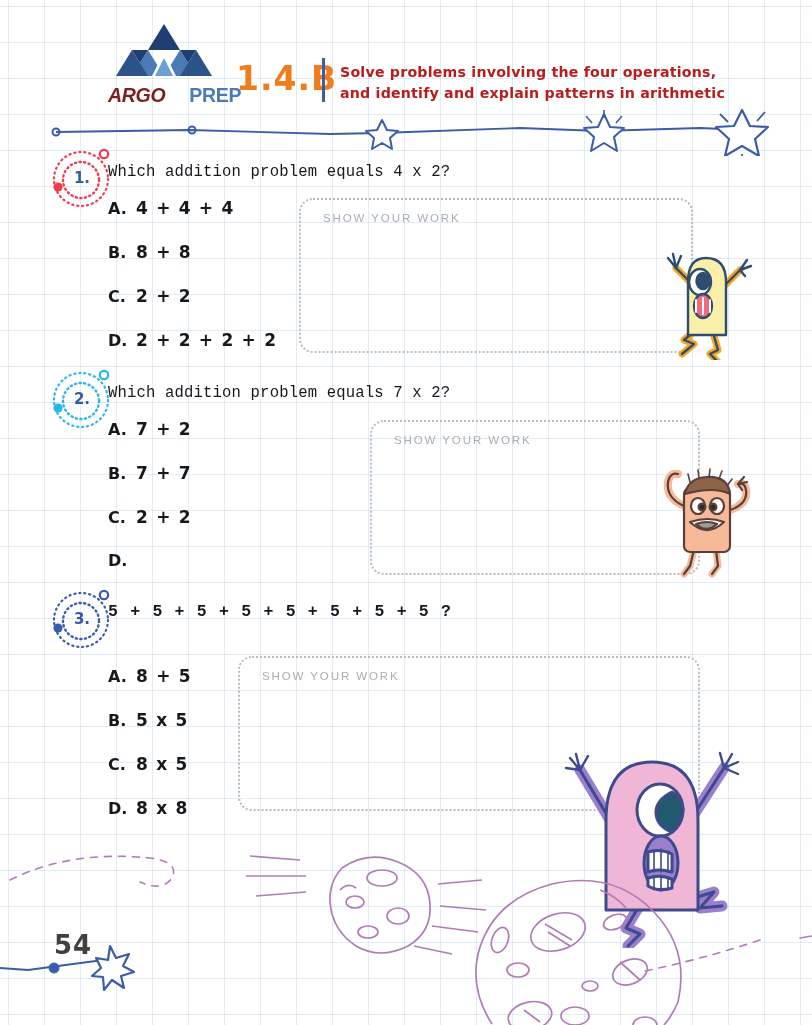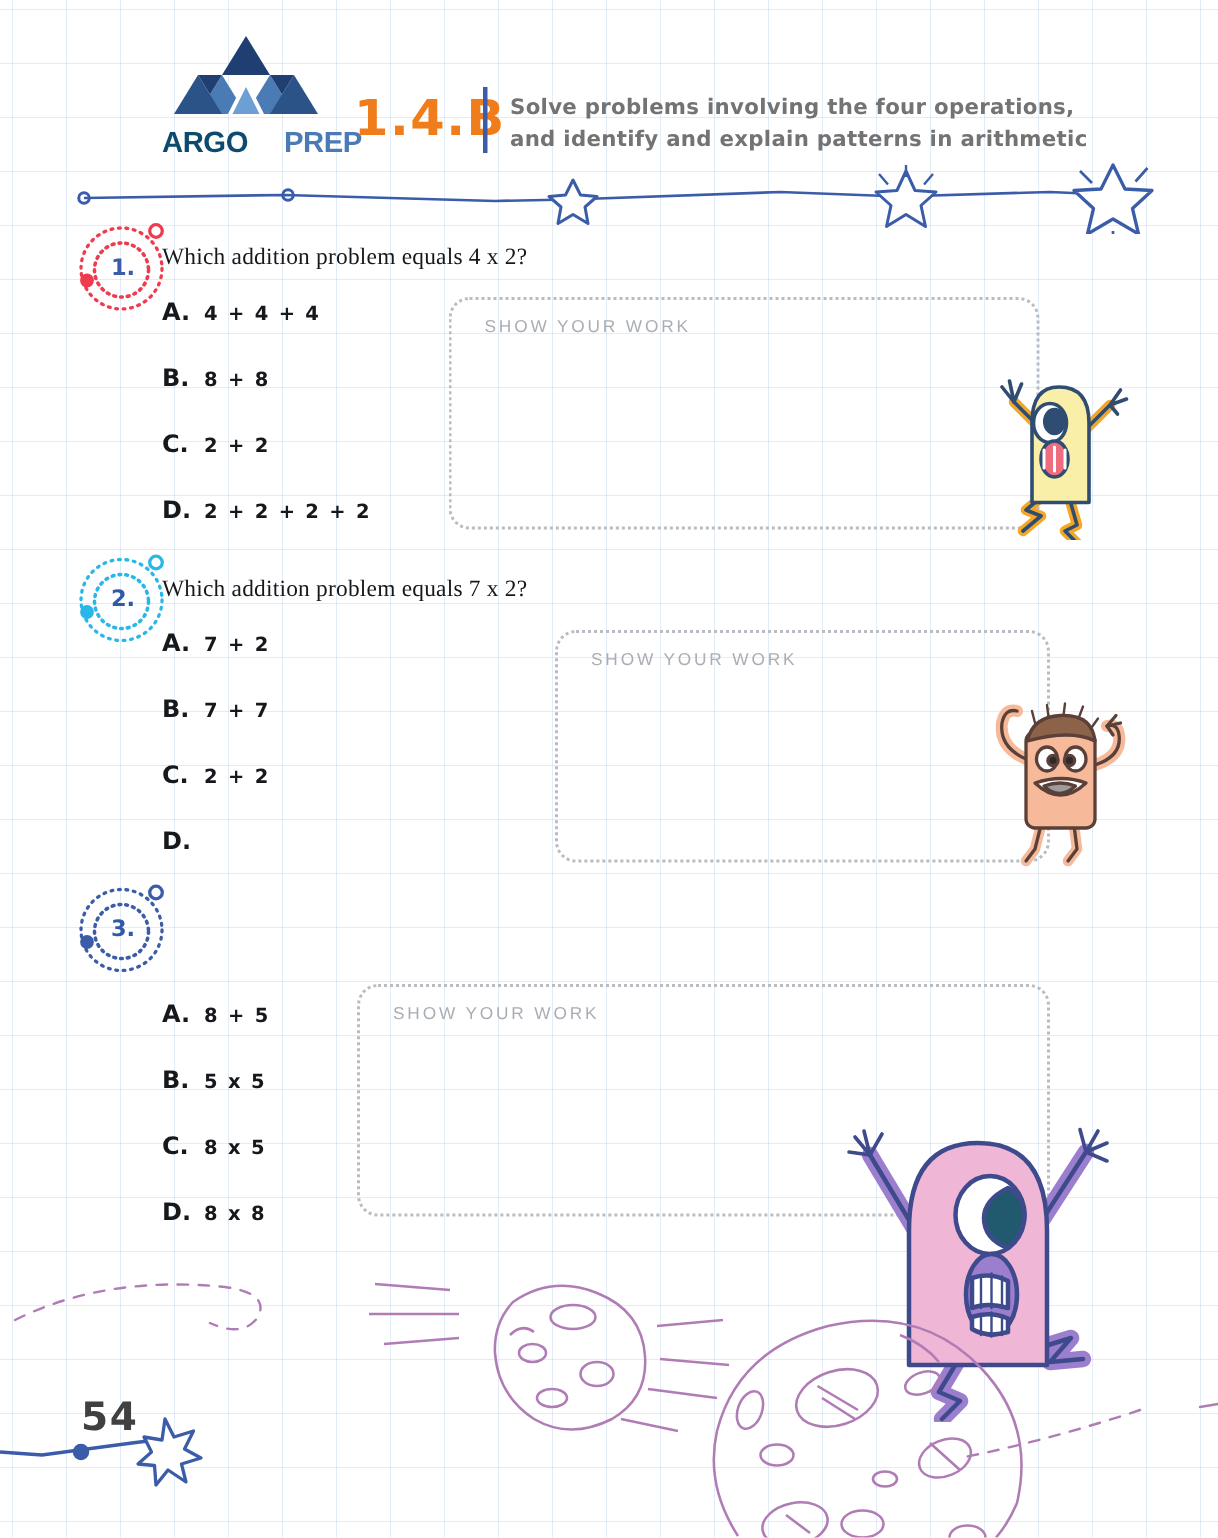--- a/index.html
+++ b/index.html
@@ -36,21 +36,21 @@
     text-align: center;
   }
   .logo-mark { width: 112px; height: 62px; display: block; }
   .logo-word {
     font-size: 19.5px;
     font-weight: bold;
     letter-spacing: -0.3px;
     line-height: 1;
     margin-top: 2px;
   }
-  .logo-word .argo { color: #0c4a6e; }
+  .logo-word .argo { color: #7f1d1d; font-style: italic; }
   .logo-word .prep { color: #4a7bb5; margin-left: 24px; }
 
   .lesson-code {
     position: absolute;
     left: 236px; top: 44px;
     font-family: "DejaVu Sans", sans-serif;
     font-size: 33px;
     font-weight: bold;
     color: #f07d1b;
     letter-spacing: 1px;
@@ -62,21 +62,21 @@
     width: 3px; height: 44px;
     background: #3b5ca8;
   }
   .header-standard {
     position: absolute;
     left: 340px; top: 44px;
     width: 460px;
     font-family: "DejaVu Sans", sans-serif;
     font-size: 14.2px;
     font-weight: bold;
-    color: #737373;
+    color: #b91c1c;
     line-height: 1.45;
     letter-spacing: 0.2px;
   }
 
   
   .divider-svg { position: absolute; left: 0; top: 108px; }
 
   
   .question { position: absolute; left: 0; width: 812px; }
 
@@ -89,21 +89,21 @@
     display: flex; align-items: center; justify-content: center;
     font-family: "DejaVu Sans", sans-serif;
     font-size: 15px;
     font-weight: bold;
     padding-left: 2px;
   }
 
   .qtext {
     position: absolute;
     left: 108px;
-    font-family: Liberation Serif, serif;
+    font-family: Liberation Mono, monospace;
     font-size: 15.6px;
     color: #16181c;
     line-height: 1.42;
     letter-spacing: 0.15px;
     width: 470px;
   }
 
   .choices { position: absolute; left: 108px; }
   .choice {
     display: flex;
@@ -112,21 +112,21 @@
     font-family: "DejaVu Sans", sans-serif;
     color: #16181c;
   }
   .choice .letter {
     width: 28px;
     font-size: 16px;
     font-weight: bold;
     flex: none;
   }
   .choice .expr {
-    font-size: 13px;
+    font-size: 17px;
     font-weight: bold;
     letter-spacing: 1.2px;
   }
 
   .workbox {
     position: absolute;
     border: 2.5px dotted #b9bcc2;
     border-radius: 14px;
   }
   .workbox .wb-label {
@@ -324,20 +324,21 @@
       <svg width="66" height="66" viewBox="0 0 66 66">
         <circle cx="33" cy="35" r="18" fill="none" stroke="#3b5ca8" stroke-width="2.4" stroke-dasharray="1.2 3.4" stroke-linecap="round"></circle>
         <circle cx="33" cy="34" r="27" fill="none" stroke="#3b5ca8" stroke-width="2.2" stroke-dasharray="1.2 3.8" stroke-linecap="round"></circle>
         <circle cx="56" cy="9" r="4.2" fill="none" stroke="#3b5ca8" stroke-width="2.2"></circle>
         <circle cx="10" cy="42" r="4.6" fill="#3b5ca8"></circle>
       </svg>
       <div class="qnum" style="color:#2e5aa8;">3.</div>
     </div>
 
     <div class="qtext" style="top:14px;">
+      <div style="font-weight:bold; letter-spacing:1.2px; font-size:16.5px;">5 + 5 + 5 + 5 + 5 + 5 + 5 + 5 ?</div>
     </div>
 
     <div class="choices" style="top:80px;">
       <div class="choice">
         <span class="letter">A.</span>
         <span class="expr">8 + 5</span>
       </div>
       <div class="choice">
         <span class="letter">B.</span>
         <span class="expr">5 x 5</span>

